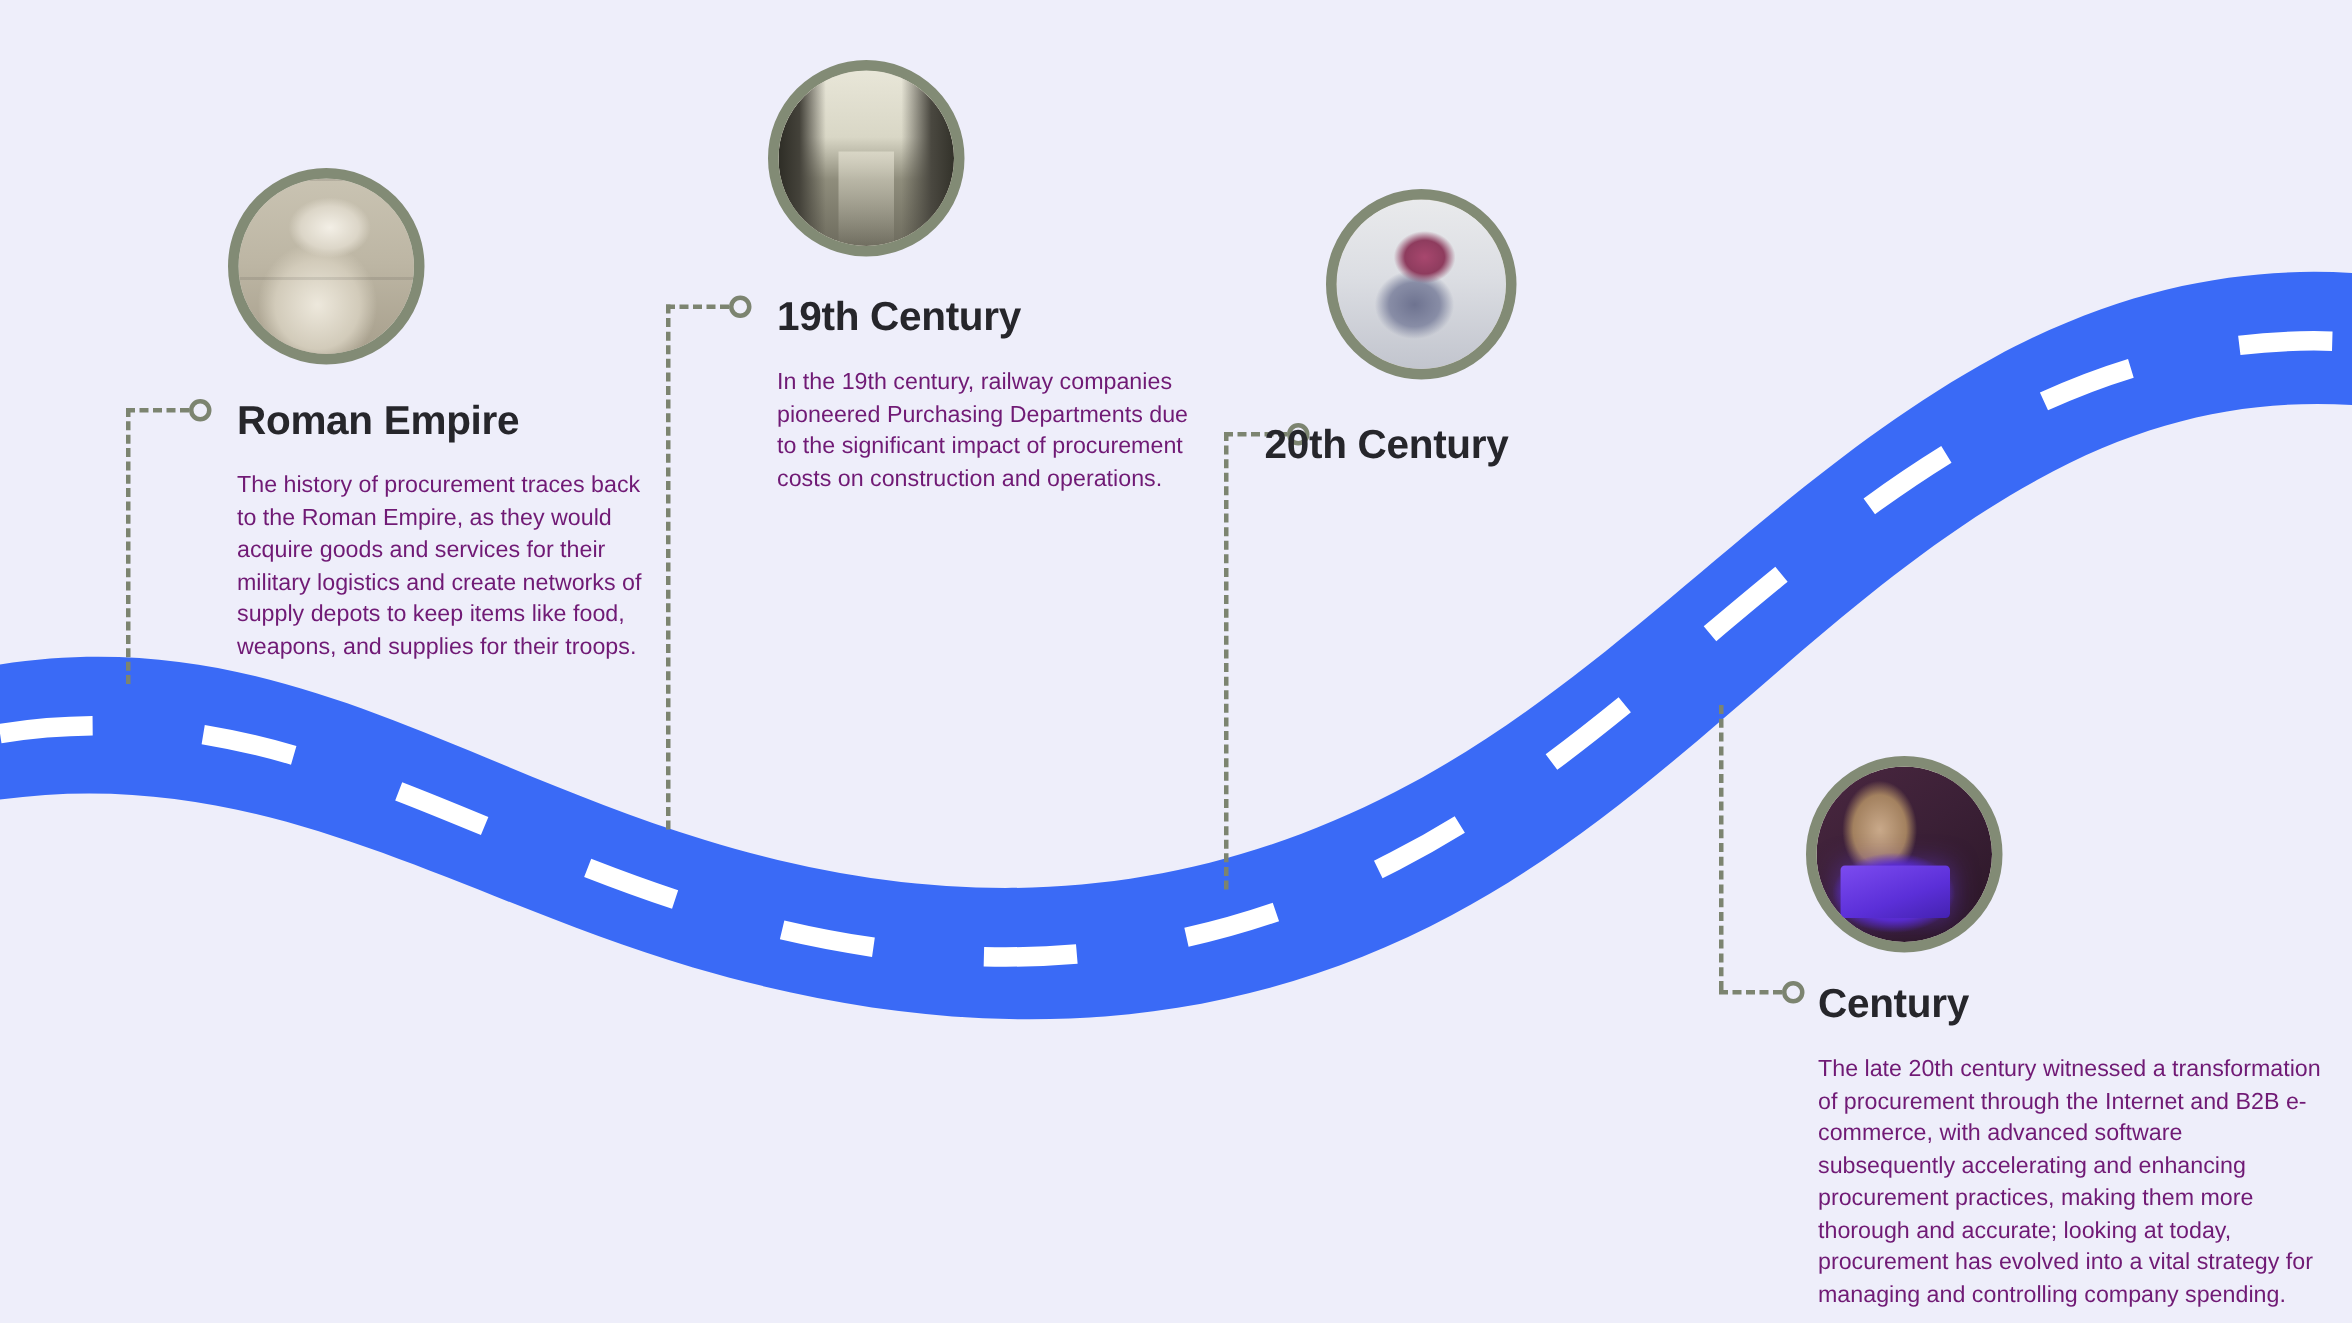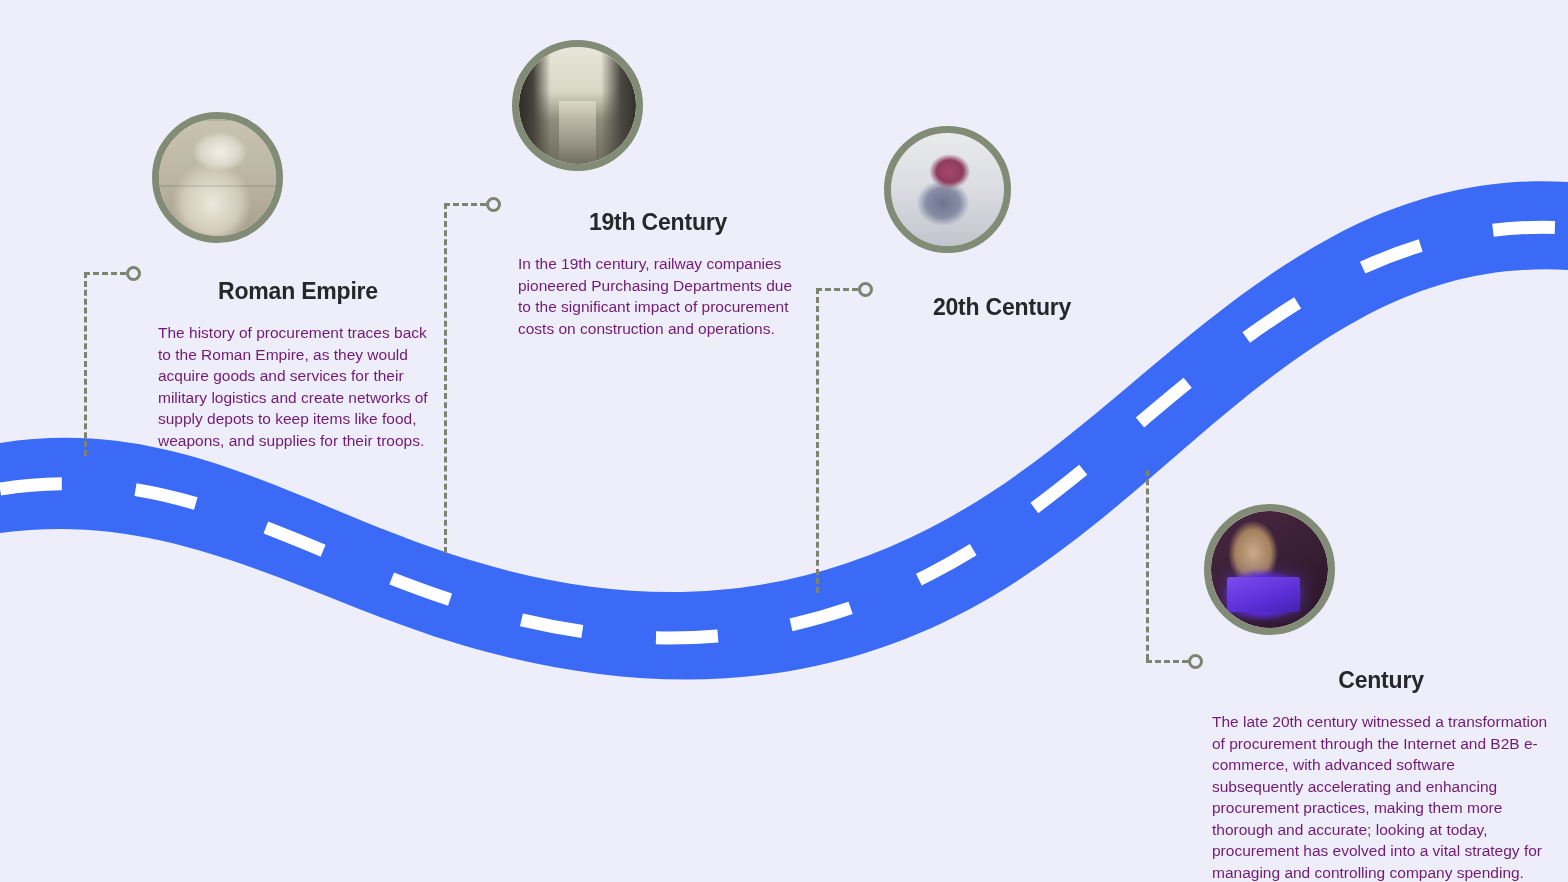--- a/index.html
+++ b/index.html
@@ -47,27 +47,26 @@
     border: 3.5px solid #7C8470;
     background: #EEEEFA;
     box-sizing: border-box;
   }
 
   
   .entry {
     position: absolute;
   }
   .entry-title {
-    font-size: 23px;
+    font-size: 27px;
     font-weight: bold;
     color: #26262B;
     letter-spacing: -0.2px;
-    margin: 16px 0 17px 0;
+    margin: 3px 0 17px 0;
     white-space: nowrap;
-    text-align: center;
   }
   .entry-body {
     font-size: 15.5px;
     line-height: 21.5px;
     color: #701a75;
     margin: 0;
   }
 
   
   .photo {
@@ -245,21 +244,21 @@
   <div class="entry" style="left:158px; top:262px; width:280px;">
     <p class="entry-title">Roman Empire</p>
     <p class="entry-body">The history of procurement traces back to the Roman Empire, as they would acquire goods and services for their military logistics and create networks of supply depots to keep items like food, weapons, and supplies for their troops.</p>
   </div>
 
   <div class="entry" style="left:518px; top:193px; width:280px;">
     <p class="entry-title">19th Century</p>
     <p class="entry-body">In the 19th century, railway companies pioneered Purchasing Departments due to the significant impact of procurement costs on construction and operations.</p>
   </div>
 
-  <div class="entry" style="left:882px; top:278px; width:240px;">
+  <div class="entry" style="left:843px; top:278px; width:240px;">
     <p class="entry-title">20th Century</p>
   </div>
 
   <div class="entry" style="left:1212px; top:651px; width:338px;">
     <p class="entry-title">Century</p>
     <p class="entry-body">The late 20th century witnessed a transformation of procurement through the Internet and B2B e-commerce, with advanced software subsequently accelerating and enhancing procurement practices, making them more thorough and accurate; looking at today, procurement has evolved into a vital strategy for managing and controlling company spending.</p>
   </div>
 
 </div>
 

